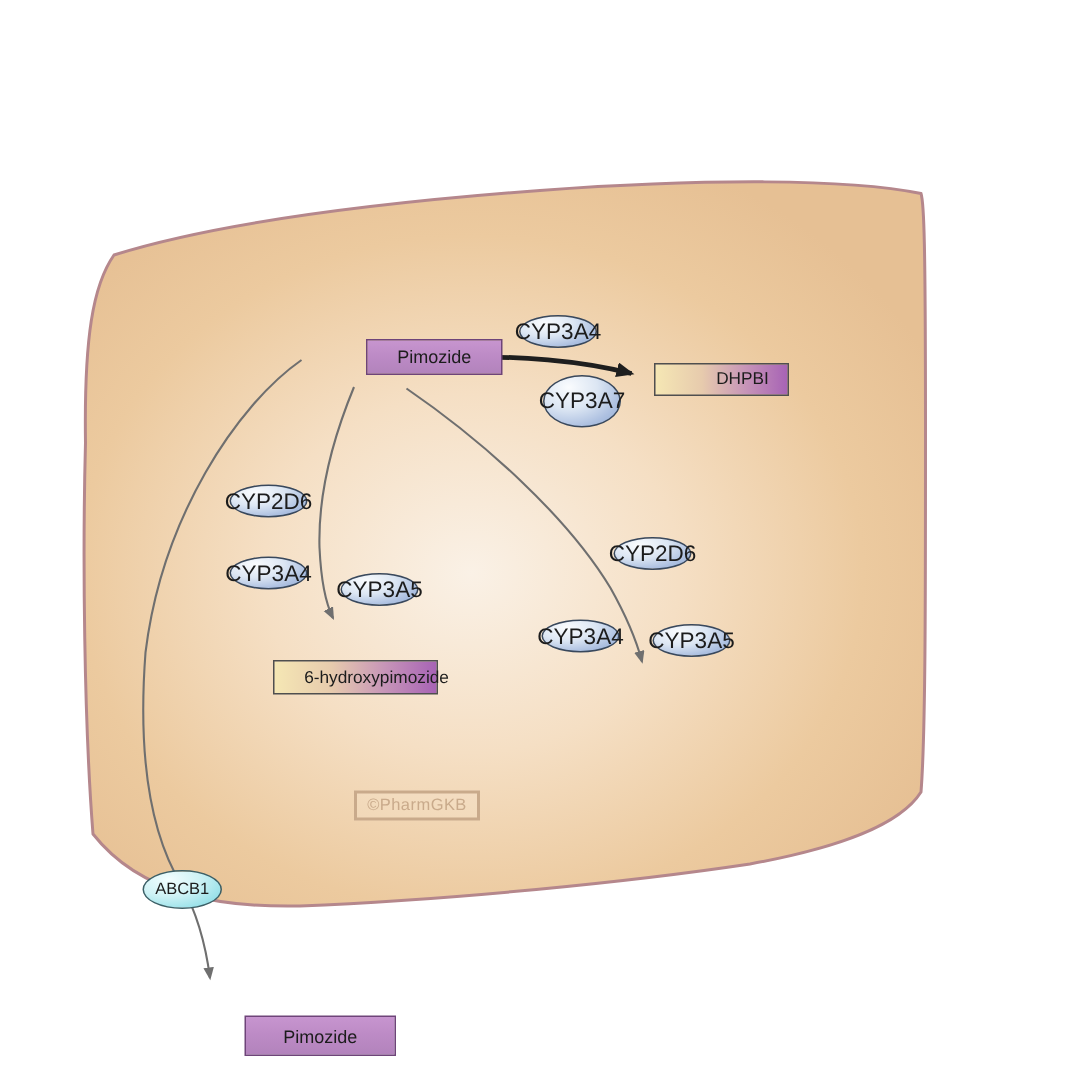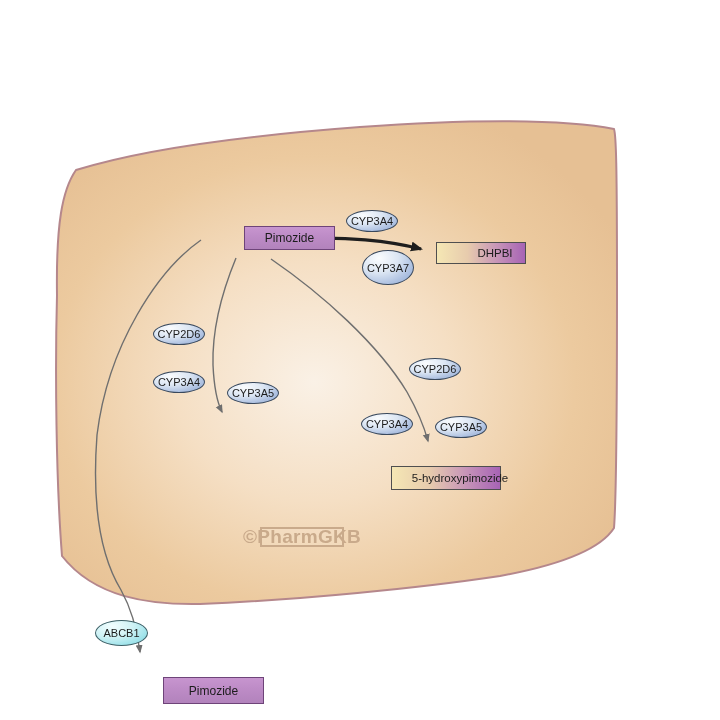--- a/index.html
+++ b/index.html
@@ -36,43 +36,42 @@
   }
   .metabolite-box {
     background: linear-gradient(90deg, #f5e7b4 0%, #e7cbad 35%, #c795b8 68%, #a763b5 100%);
     border: 1.2px solid #4f4f4f;
     padding-left: 28px;
   }
   .enzyme {
     border-radius: 50%;
     background: radial-gradient(ellipse at 32% 22%, #fafcfe 0%, #dce6f3 40%, #aec1e1 72%, #8ea8d2 100%);
     border: 1.4px solid #39485c;
-    font-size: 11px;
+    font-size: 15px;
   }
   .transporter {
     border-radius: 50%;
     background: radial-gradient(ellipse at 32% 22%, #f2feff 0%, #cff2f5 42%, #a2e4eb 72%, #7cd5df 100%);
     border: 1.4px solid #3c5f66;
     font-size: 11px;
   }
   .watermark {
     position: absolute;
     z-index: 3;
     display: flex;
     align-items: center;
     justify-content: center;
     box-sizing: border-box;
     border: 2px solid #c9aa8b;
     color: #c9aa8b;
     background: rgba(255, 255, 255, 0.10);
-    font-size: 19px;
-    font-weight: bold;
+    font-size: 11px;
+    font-weight: normal;
     letter-spacing: 0.3px;
     white-space: nowrap;
-    margin-left: 24px;
   }
 </style>
 </head>
 <body>
 
 <div class="stage">
 
   <svg class="bg" viewBox="0 0 720 720">
     <defs>
       <radialGradient id="cellFill" cx="46%" cy="54%" r="62%">
@@ -106,38 +105,38 @@
 
     <path d="M 271,259 C 322,294 378,344 407,392 C 416,408 424,426 428,441" fill="none" stroke="#6f6f6f" stroke-width="1.4" marker-end="url(#grayHead)"></path>
 
     <path d="M 201,240 C 158,270 108,345 97,435 C 91,515 104,562 121,590 C 131,608 137,629 140,652" fill="none" stroke="#6f6f6f" stroke-width="1.4" marker-end="url(#grayHead)"></path>
   </svg>
 
   <div class="node drug-box" style="left:202px; top:226px; width:91px; height:24px;">Pimozide</div>
 
   <div class="node metabolite-box" style="left:436px; top:242px; width:90px; height:22px;">DHPBI</div>
 
+  <div class="node metabolite-box" style="left:182px; top:440px; width:110px; height:23px;">6-hydroxypimozide</div>
 
-  <div class="node metabolite-box" style="left:391px; top:466px; width:110px; height:24px;">5-hydroxypimozide</div>
 
   <div class="node drug-box" style="left:121px; top:677px; width:101px; height:27px;">Pimozide</div>
 
   <div class="node enzyme" style="left:346px; top:210px; width:52px; height:22px;">CYP3A4</div>
 
   <div class="node enzyme" style="left:362px; top:250px; width:52px; height:35px;">CYP3A7</div>
 
   <div class="node enzyme" style="left:153px; top:323px; width:52px; height:22px;">CYP2D6</div>
 
   <div class="node enzyme" style="left:153px; top:371px; width:52px; height:22px;">CYP3A4</div>
 
   <div class="node enzyme" style="left:227px; top:382px; width:52px; height:22px;">CYP3A5</div>
 
   <div class="node enzyme" style="left:409px; top:358px; width:52px; height:22px;">CYP2D6</div>
 
   <div class="node enzyme" style="left:361px; top:413px; width:52px; height:22px;">CYP3A4</div>
 
   <div class="node enzyme" style="left:435px; top:416px; width:52px; height:22px;">CYP3A5</div>
 
-  <div class="node transporter" style="left:95px; top:580px; width:53px; height:26px;margin-top:40px;">ABCB1</div>
+  <div class="node transporter" style="left:95px; top:580px; width:53px; height:26px;">ABCB1</div>
 
   <div class="watermark" style="left:236px; top:527px; width:84px; height:20px;">©PharmGKB</div>
 
 </div>
 
 </body></html>

